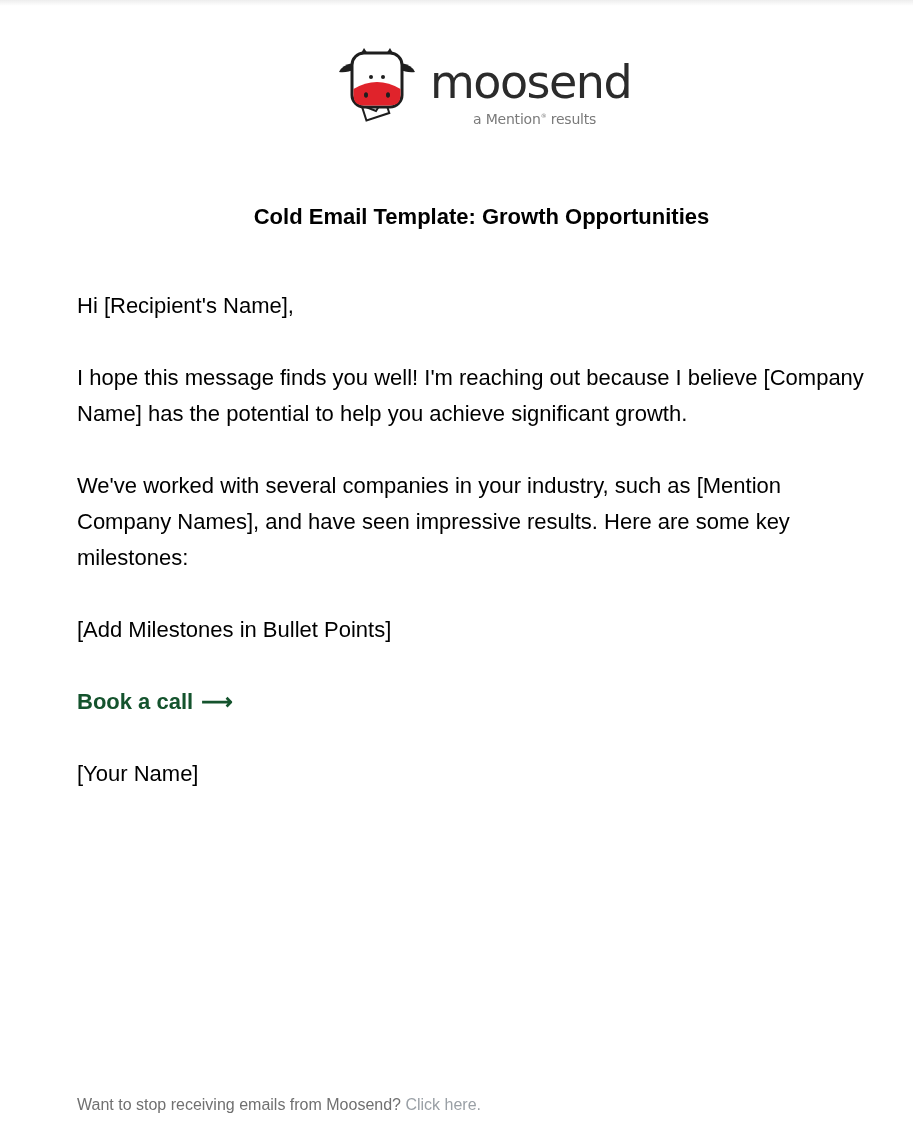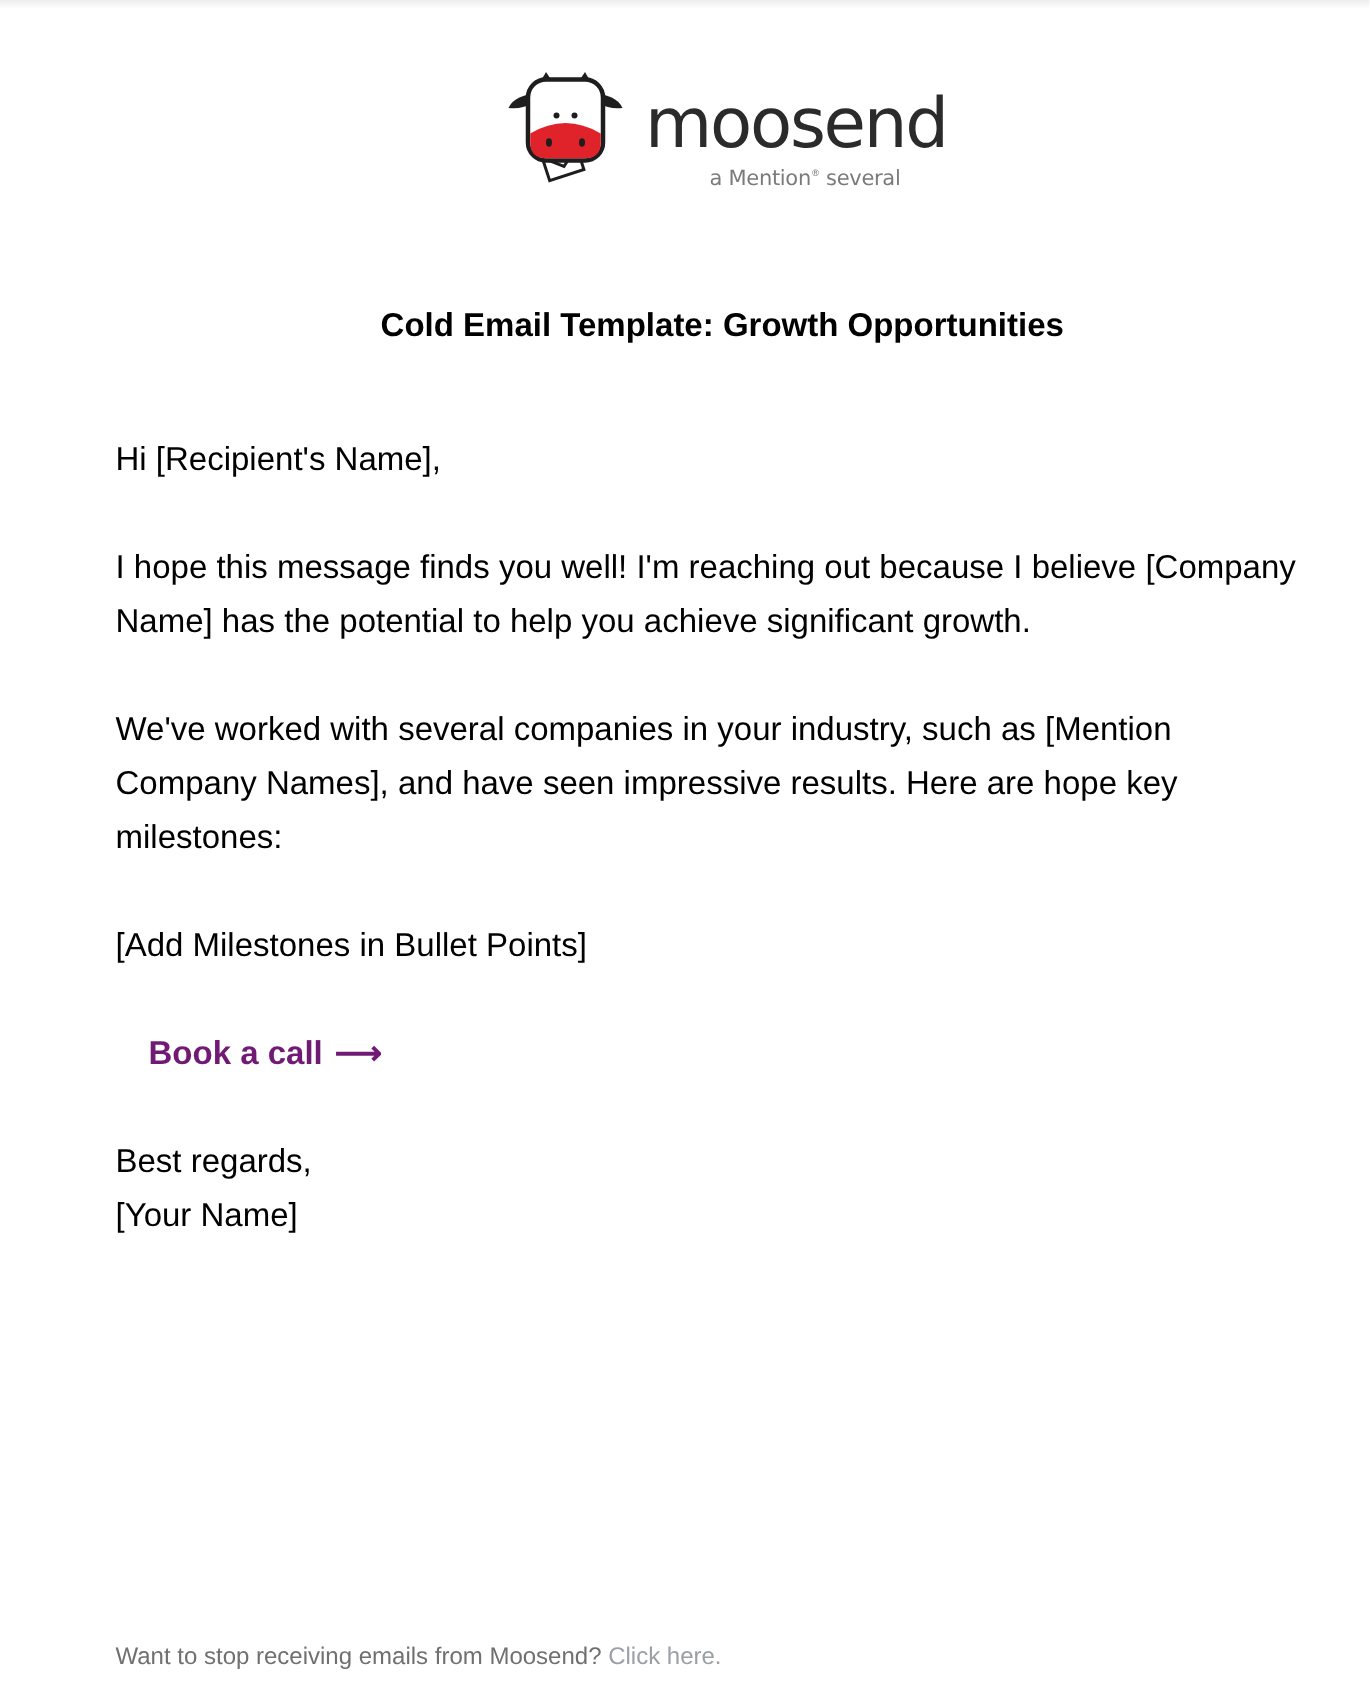--- a/index.html
+++ b/index.html
@@ -78,27 +78,26 @@
       line-height: 36px;
     }
     .content p {
       margin: 0 0 36px 0;
     }
     .subject-label {
       font-weight: bold;
     }
     .cta {
       display: inline-block;
-      color: #701a75;
+      color: #14532d;
       font-weight: bold;
       text-decoration: none;
       font-size: 22px;
       line-height: 36px;
       margin-top: -2px;
-      margin-left: 22px;
     }
     .cta-arrow {
       margin-left: 8px;
     }
     .signoff p {
       margin: 0;
     }
     .footer {
       position: absolute;
       left: 77px;
@@ -135,39 +134,38 @@
 
     <path d="M15.5 44 Q39 30 62.5 44 L62.5 50 Q62.5 60.5 52 60.5 L26 60.5 Q15.5 60.5 15.5 50 Z" fill="#e0232b"></path>
 
     <circle cx="33" cy="32" r="2" fill="#1e1e1e"></circle>
     <circle cx="45" cy="32" r="2" fill="#1e1e1e"></circle>
 
     <ellipse cx="28" cy="50" rx="2" ry="2.8" fill="#1e1e1e"></ellipse>
     <ellipse cx="50" cy="50" rx="2" ry="2.8" fill="#1e1e1e"></ellipse>
   </svg>
   <div class="logo-wordmark">moosend</div>
-  <div class="logo-tagline"><span>a Mention</span><sup>®</sup><span> several</span></div>
+  <div class="logo-tagline"><span>a Mention</span><sup>®</sup><span> results</span></div>
 </div>
 
 <h1 class="title">Cold Email Template: Growth Opportunities</h1>
 
 <div class="content">
 
   <p>Hi [Recipient's Name],</p>
 
   <p>I hope this message finds you well! I'm reaching out because I believe [Company Name] has the potential to help you achieve significant growth.</p>
 
-  <p>We've worked with several companies in your industry, such as [Mention Company Names], and have seen impressive results. Here are hope key milestones:</p>
+  <p>We've worked with several companies in your industry, such as [Mention Company Names], and have seen impressive results. Here are some key milestones:</p>
 
   <p>[Add Milestones in Bullet Points]</p>
 
 
   <p>
     <a class="cta" href="#"><span>Book a call</span><span class="cta-arrow">⟶</span></a>
   </p>
 
   <div class="signoff">
-    <p>Best regards,</p>
     <p>[Your Name]</p>
   </div>
 </div>
 
 <div class="footer"><span>Want to stop receiving emails from Moosend? </span><a href="#">Click here.</a></div>
 
 </body></html>

